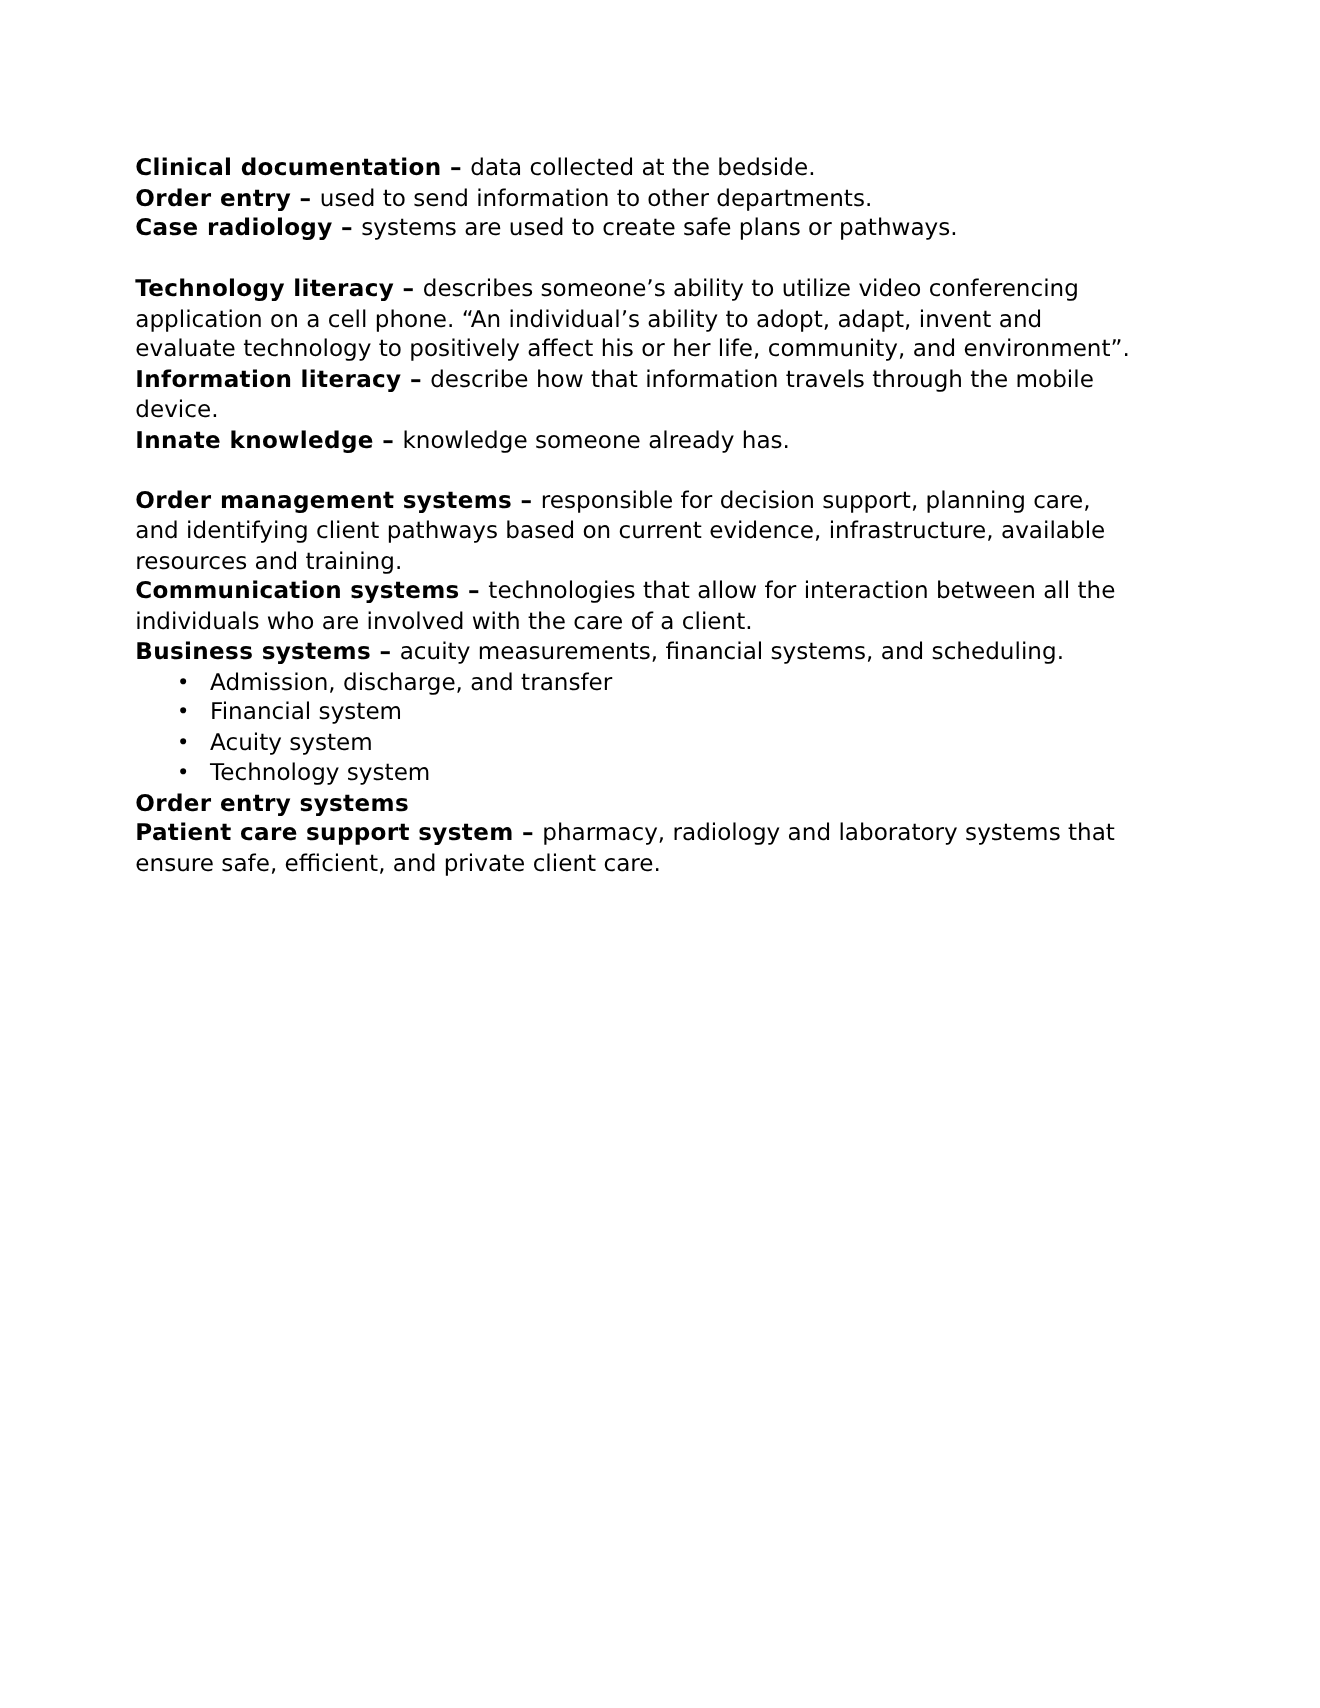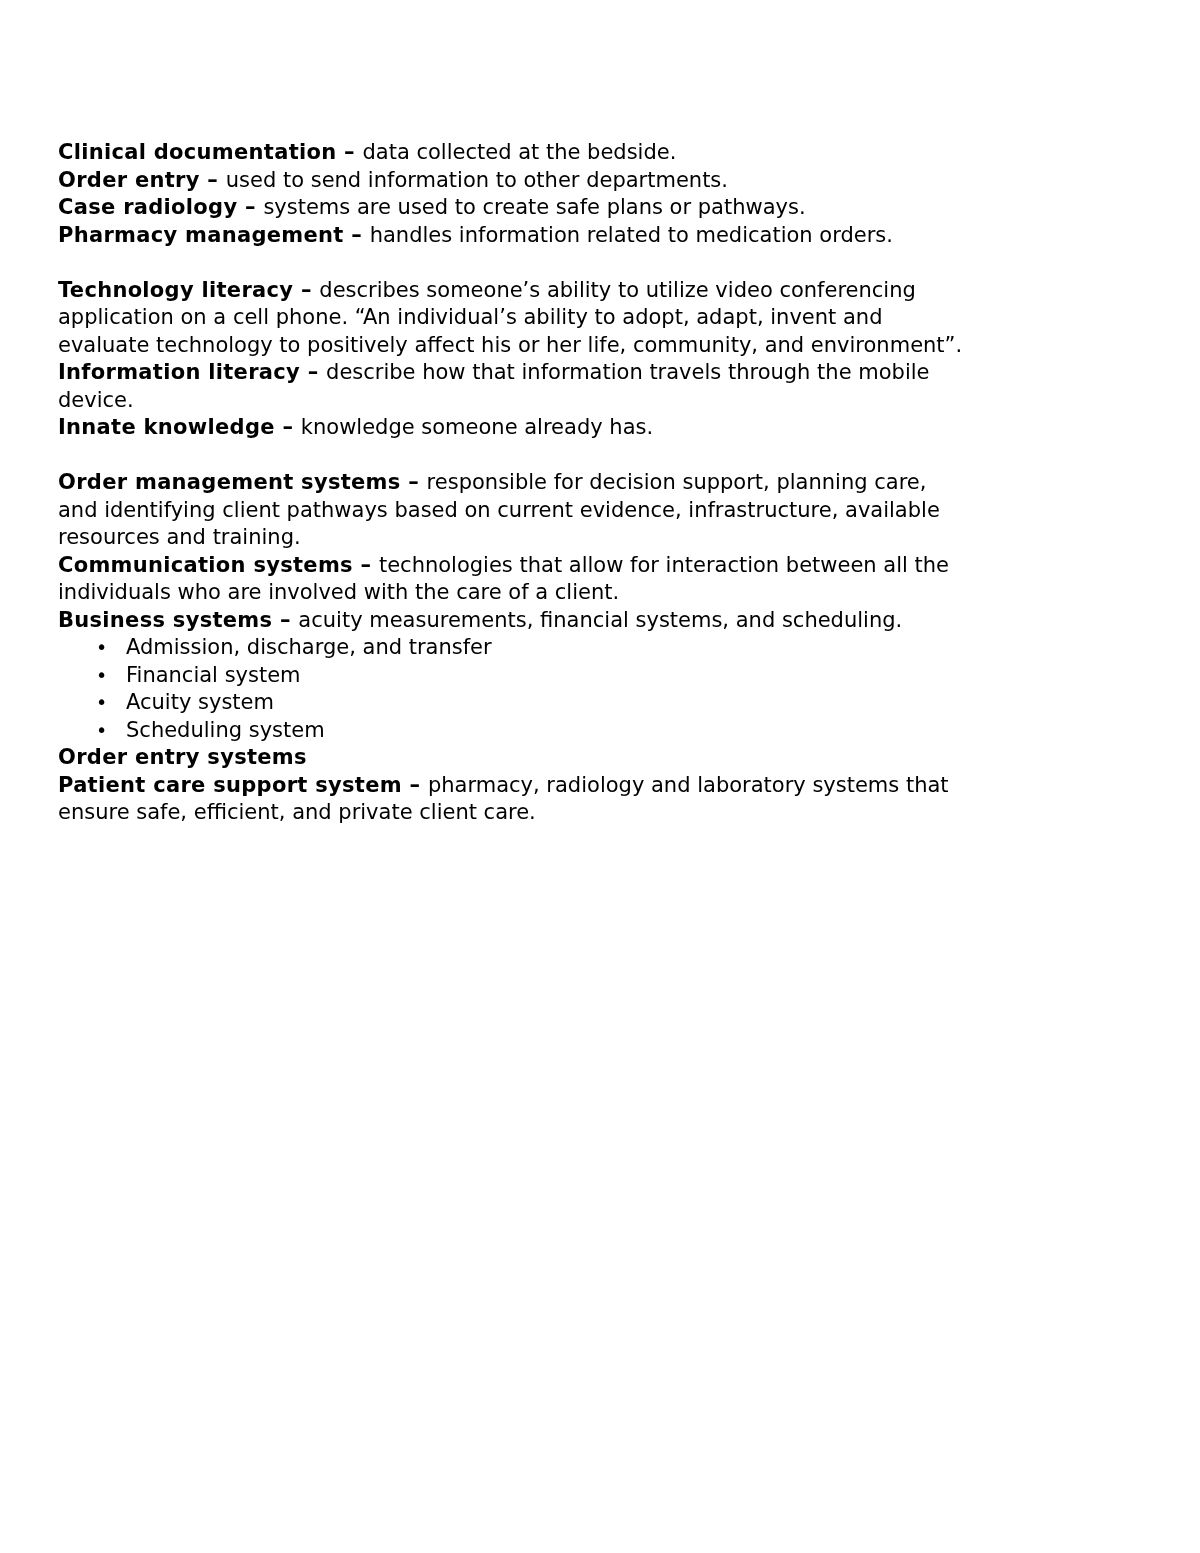--- a/index.html
+++ b/index.html
@@ -9,24 +9,25 @@
   }
   body {
     width: 1200px;
     height: 1553px;
     overflow: hidden;
     font-family: "DejaVu Sans", "Liberation Sans", sans-serif;
     color: #000000;
   }
   .page {
     box-sizing: content-box;
-    padding: 139px 0 0 58px;
+    padding: 139px 0 0 85px;
     width: 907px;
     font-size: 21px;
     line-height: 27.5px;
+    margin-left: 38px;
     -webkit-font-smoothing: antialiased;
   }
   .para {
     margin: 0 0 27.5px 0;
   }
   .entry {
     
   }
   .term, .sep {
     font-weight: bold;
@@ -59,23 +60,20 @@
   <div class="para">
     <div class="entry">
       <span class="term">Clinical documentation</span><span class="sep"> – </span><span class="def">data collected at the bedside.</span>
     </div>
     <div class="entry">
       <span class="term">Order entry</span><span class="sep"> – </span><span class="def">used to send information to other departments.</span>
     </div>
     <div class="entry">
       <span class="term">Case radiology</span><span class="sep"> – </span><span class="def">systems are used to create safe plans or pathways.</span>
     </div>
-    <div class="entry">
-      <span class="term">Pharmacy management</span><span class="sep"> – </span><span class="def">handles information related to medication orders.</span>
-    </div>
   </div>
 
   <div class="para">
     <div class="entry">
       <span class="term">Technology literacy</span><span class="sep"> – </span><span class="def">describes someone’s ability to utilize video conferencing application on a cell phone. “An individual’s ability to adopt, adapt, invent and evaluate technology to positively affect his or her life, community, and environment”.</span>
     </div>
     <div class="entry">
       <span class="term">Information literacy</span><span class="sep"> – </span><span class="def">describe how that information travels through the mobile device.</span>
     </div>
     <div class="entry">
@@ -90,21 +88,21 @@
     <div class="entry">
       <span class="term">Communication systems</span><span class="sep"> – </span><span class="def">technologies that allow for interaction between all the individuals who are involved with the care of a client.</span>
     </div>
     <div class="entry">
       <span class="term">Business systems</span><span class="sep"> – </span><span class="def">acuity measurements, financial systems, and scheduling.</span>
     </div>
     <ul class="bullet-list">
       <li class="bullet-item"><span class="bullet-icon">•</span><span>Admission, discharge, and transfer</span></li>
       <li class="bullet-item"><span class="bullet-icon">•</span><span>Financial system</span></li>
       <li class="bullet-item"><span class="bullet-icon">•</span><span>Acuity system</span></li>
-      <li class="bullet-item"><span class="bullet-icon">•</span><span>Scheduling system</span></li>
+      <li class="bullet-item"><span class="bullet-icon">•</span><span>Technology system</span></li>
     </ul>
     <div class="entry">
       <span class="term">Order entry systems</span>
     </div>
     <div class="entry">
       <span class="term">Patient care support system</span><span class="sep"> – </span><span class="def">pharmacy, radiology and laboratory systems that ensure safe, efficient, and private client care.</span>
     </div>
   </div>
 
 

